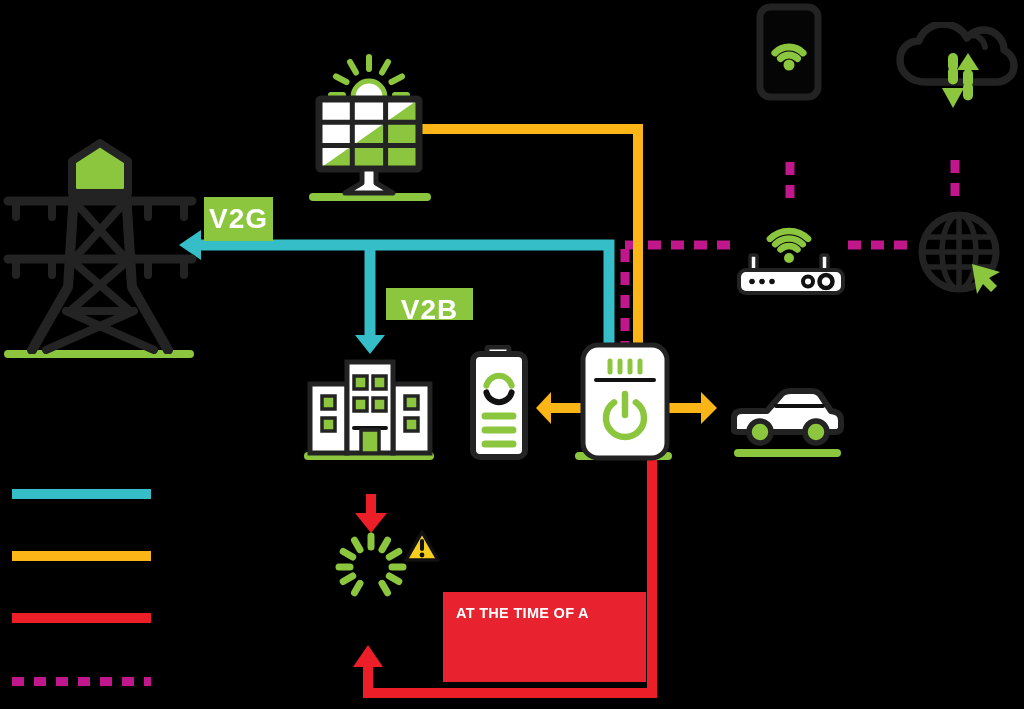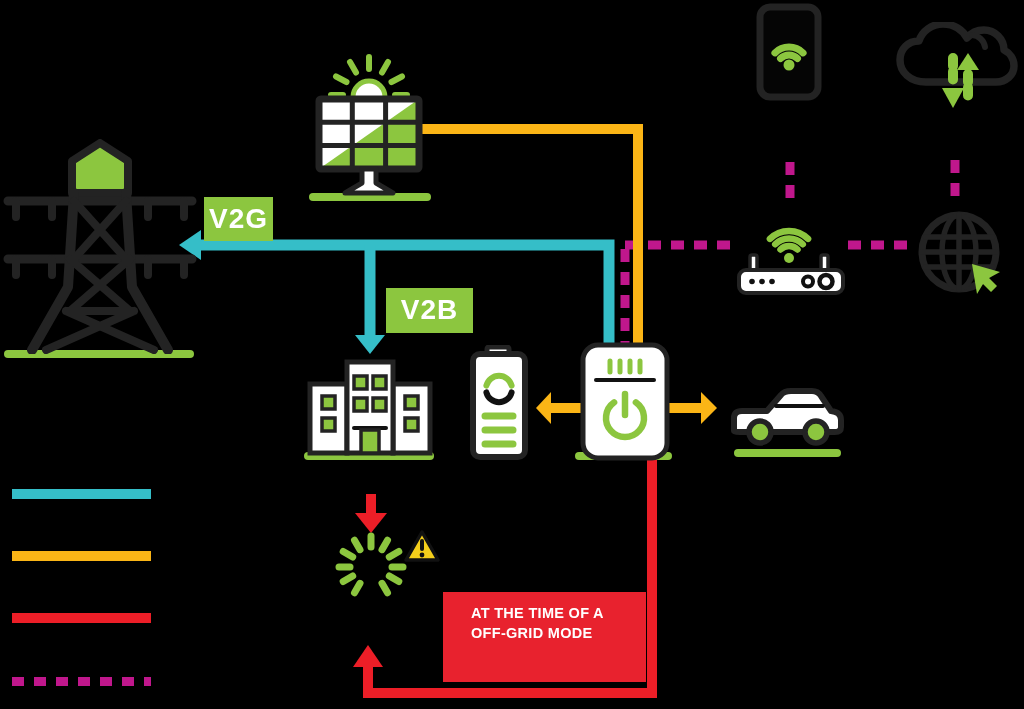--- a/index.html
+++ b/index.html
@@ -22,21 +22,21 @@
   .sM{stroke:var(--magenta);fill:none;}
   .fW{fill:var(--icon-white);}
   .fG{fill:var(--green);}
   .fT{fill:var(--teal);}
   .fO{fill:var(--orange);}
   .fR{fill:var(--red);}
   .tag{position:absolute;background:var(--green);color:var(--label-text);
        font-weight:bold;font-size:28px;text-align:center;letter-spacing:1px;}
   .callout{position:absolute;left:443px;top:592px;width:203px;height:90px;
        background:var(--red-box);color:#fff;font-weight:bold;font-size:14.5px;
-       line-height:19.5px;letter-spacing:.3px;padding:12px 0 0 28px;box-sizing:border-box;}
+       line-height:19.5px;letter-spacing:.3px;padding:12px 0 0 13px;box-sizing:border-box;}
   .lg{position:absolute;left:12px;width:139px;height:10px;}
   .lg-teal{top:489px;background:var(--teal);}
   .lg-orange{top:551px;background:var(--orange);}
   .lg-red{top:613px;background:var(--red);}
   .lg-magenta{top:677px;height:9px;
        background:repeating-linear-gradient(90deg,var(--magenta) 0 12px,transparent 12px 22px);}
 </style>
 </head>
 <body>
 
@@ -195,25 +195,24 @@
     </g>
   </svg>
 
   <svg class="ic" style="left:403px;top:529px;" width="38" height="35" viewBox="0 0 38 35">
     <polygon points="19,3 35,31 3,31" fill="var(--warning-yellow)" stroke="#111" stroke-width="3.5" stroke-linejoin="round"></polygon>
     <path class="sB" stroke-width="4" d="M19,12 V20"></path>
     <circle cx="19" cy="26" r="2.4" fill="#111"></circle>
   </svg>
 
   <div class="tag" style="left:204px;top:189px;width:69px;height:44px;line-height:44px;margin-top:8px;">V2G</div>
-  <div class="tag" style="left:386px;top:288px;width:87px;height:45px;line-height:44px;">V2B</div>
+  <div class="tag" style="left:386px;top:288px;width:87px;height:32px;line-height:44px;">V2B</div>
 
   <div class="callout">
     <div>AT THE TIME OF A</div>
-    <div>OFF-GRID MODE</div>
   </div>
 
   <div>
     <div class="lg lg-teal"></div>
     <div class="lg lg-orange"></div>
     <div class="lg lg-red"></div>
     <div class="lg lg-magenta"></div>
   </div>
 
 </div>

